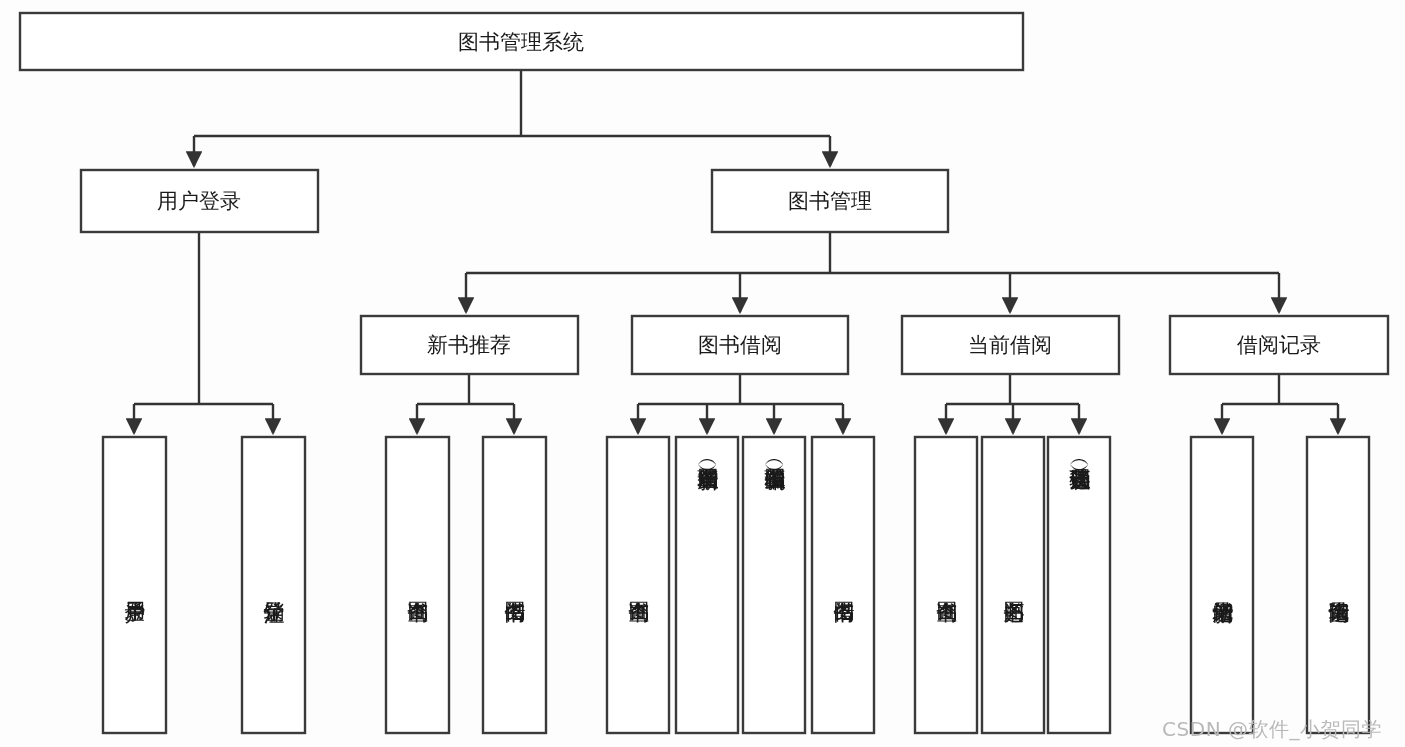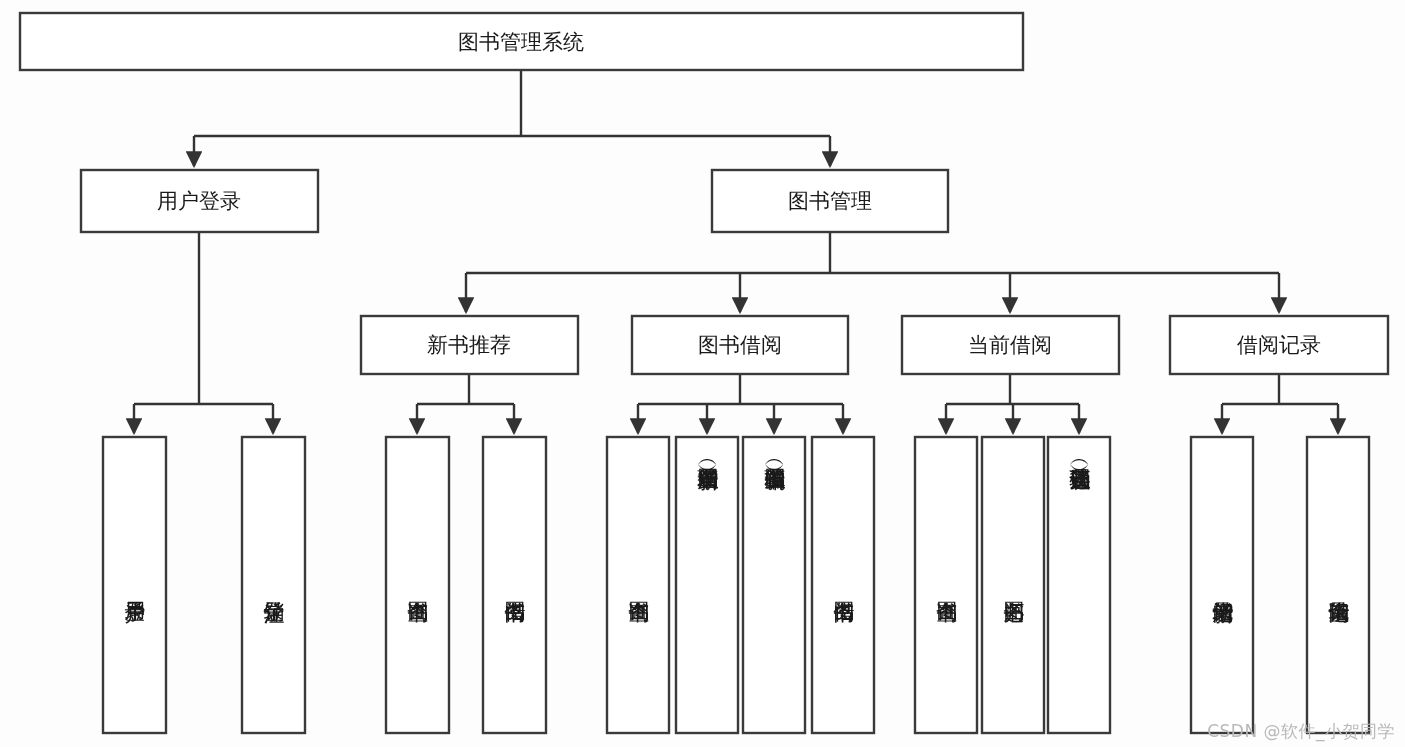--- a/index.html
+++ b/index.html
@@ -12,23 +12,23 @@
   svg#tree{position:absolute;left:0;top:0;width:1405px;height:747px;}
   .node-rect{fill:#ffffff;stroke:#3a3a3a;stroke-width:2.4;}
   .conn{stroke:#333333;stroke-width:2.4;fill:none;}
   .node-label{
     font-family:"DejaVu Sans","Liberation Sans",sans-serif;
     fill:#1a1a1a;font-size:21px;
     dominant-baseline:middle;text-anchor:middle;
   }
   .node-label.vertical{font-size:21px;}
   .watermark{
-    position:absolute;right:10px;bottom:4px;
+    position:absolute;right:23px;bottom:4px;
     font-family:"DejaVu Sans","Liberation Sans",sans-serif;
-    font-size:17px;color:#b9b9b9;white-space:nowrap;
+    font-size:20px;color:#b9b9b9;white-space:nowrap;
     letter-spacing:0.5px;pointer-events:none;
   }
 </style>
 </head>
 <body>
 
 <div id="diagram-root">
 
   <svg id="tree" viewBox="0 0 1405 747">
     <defs>

